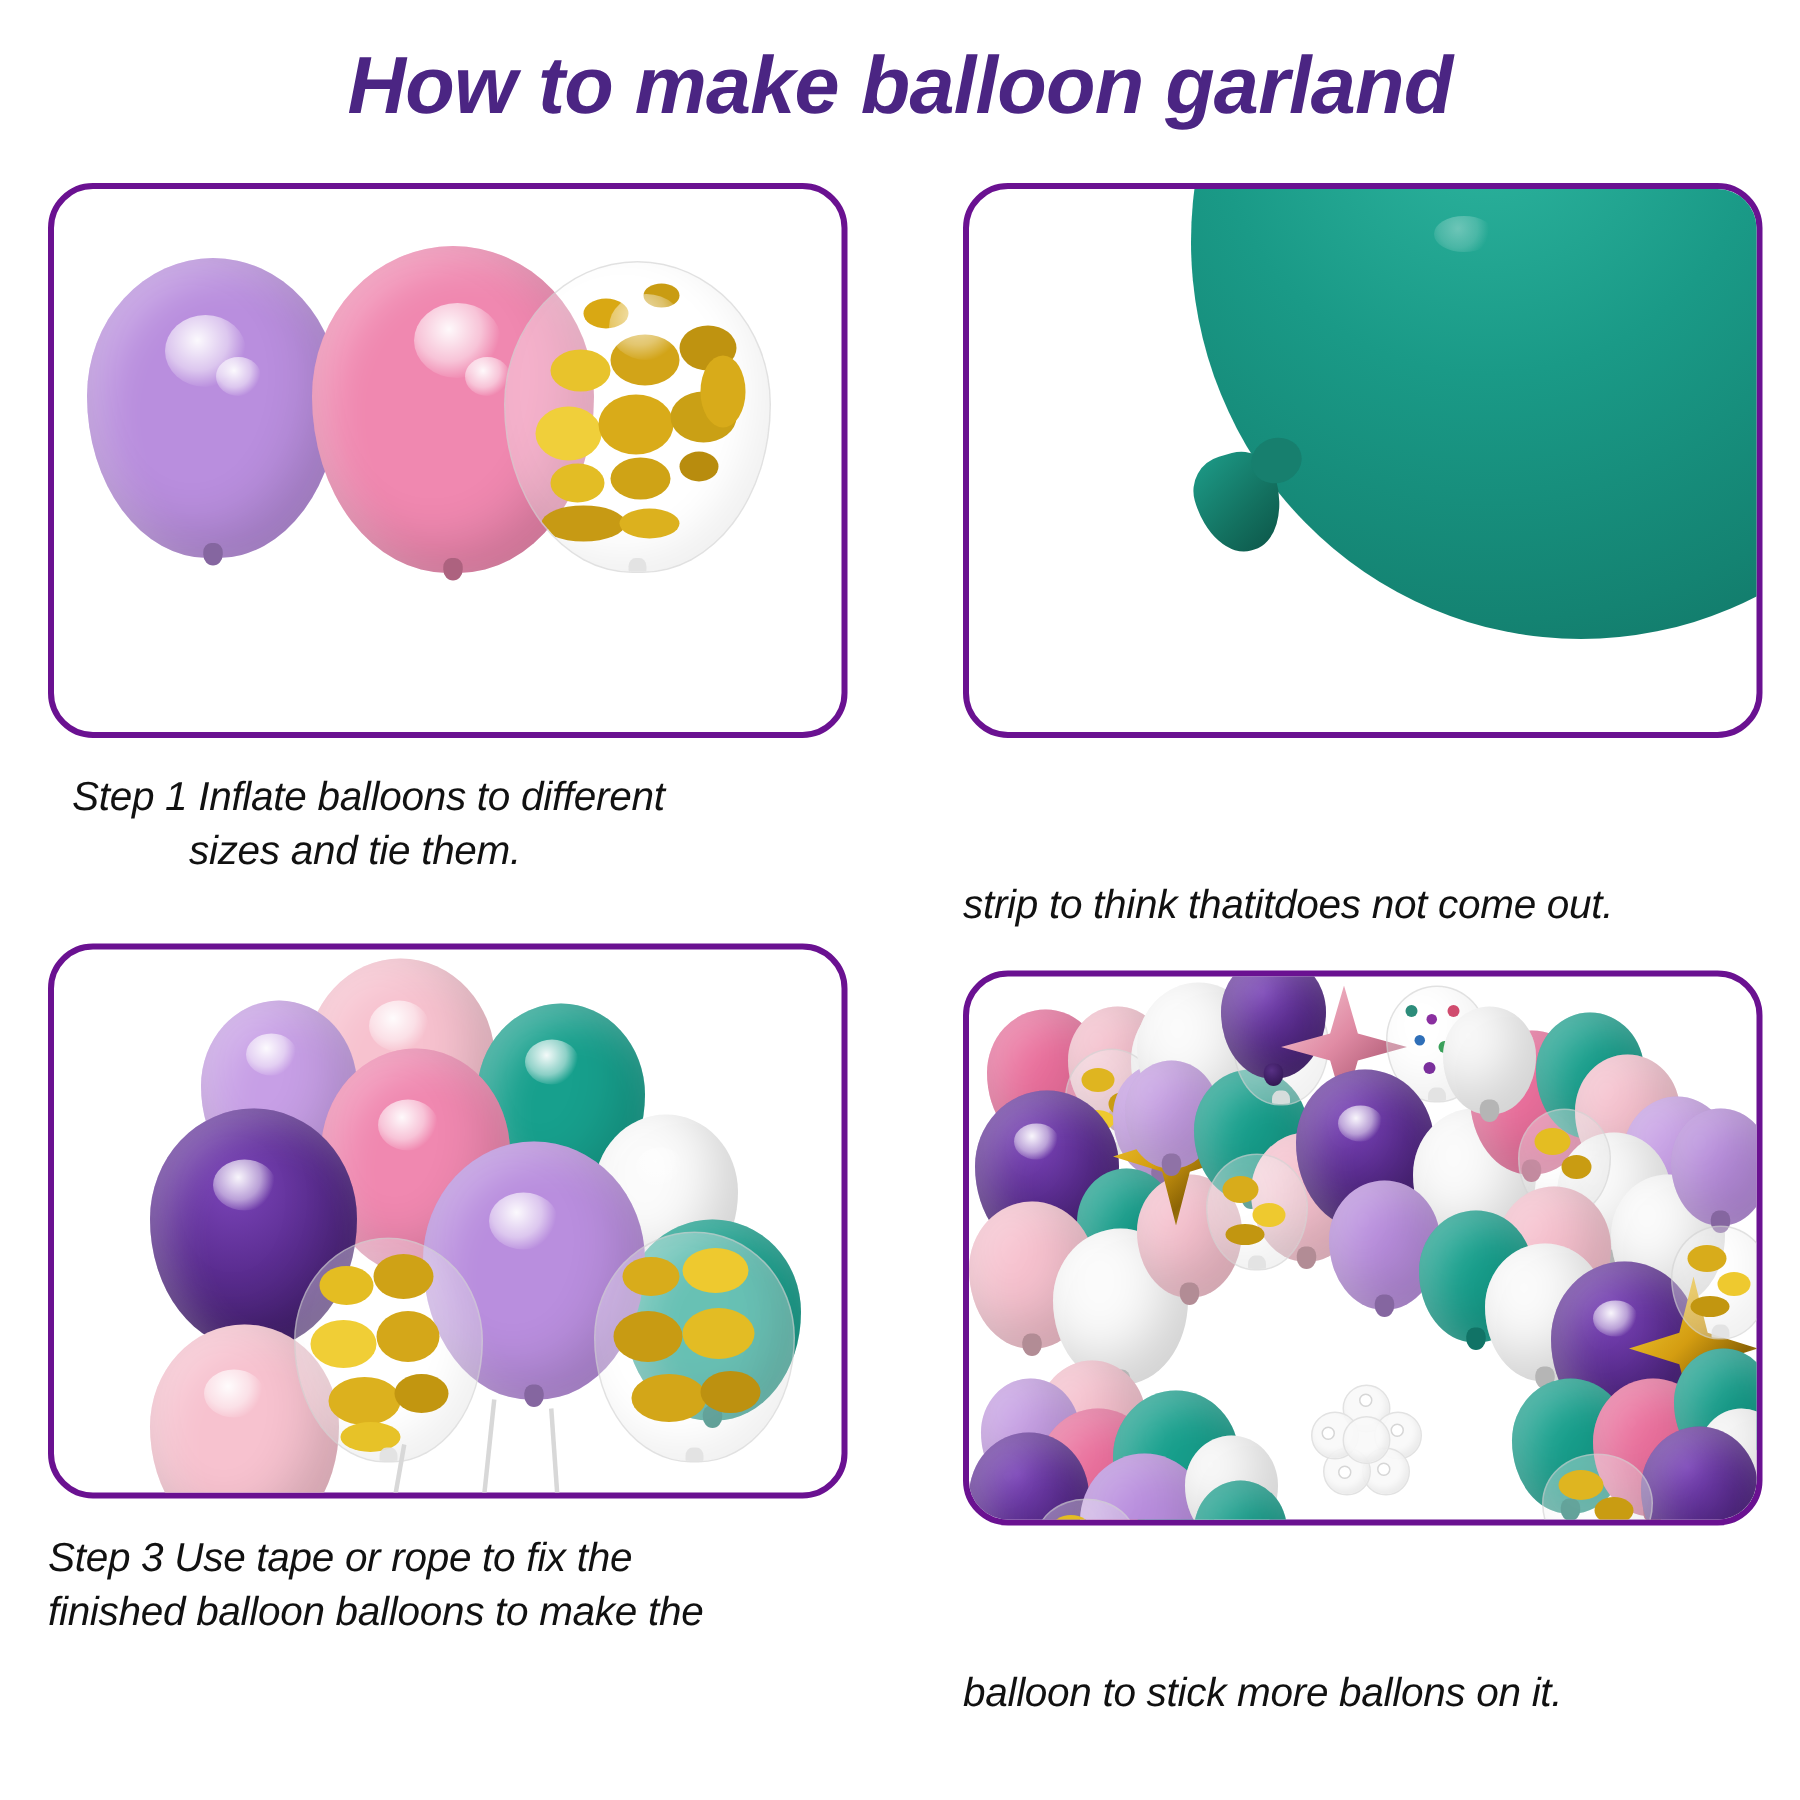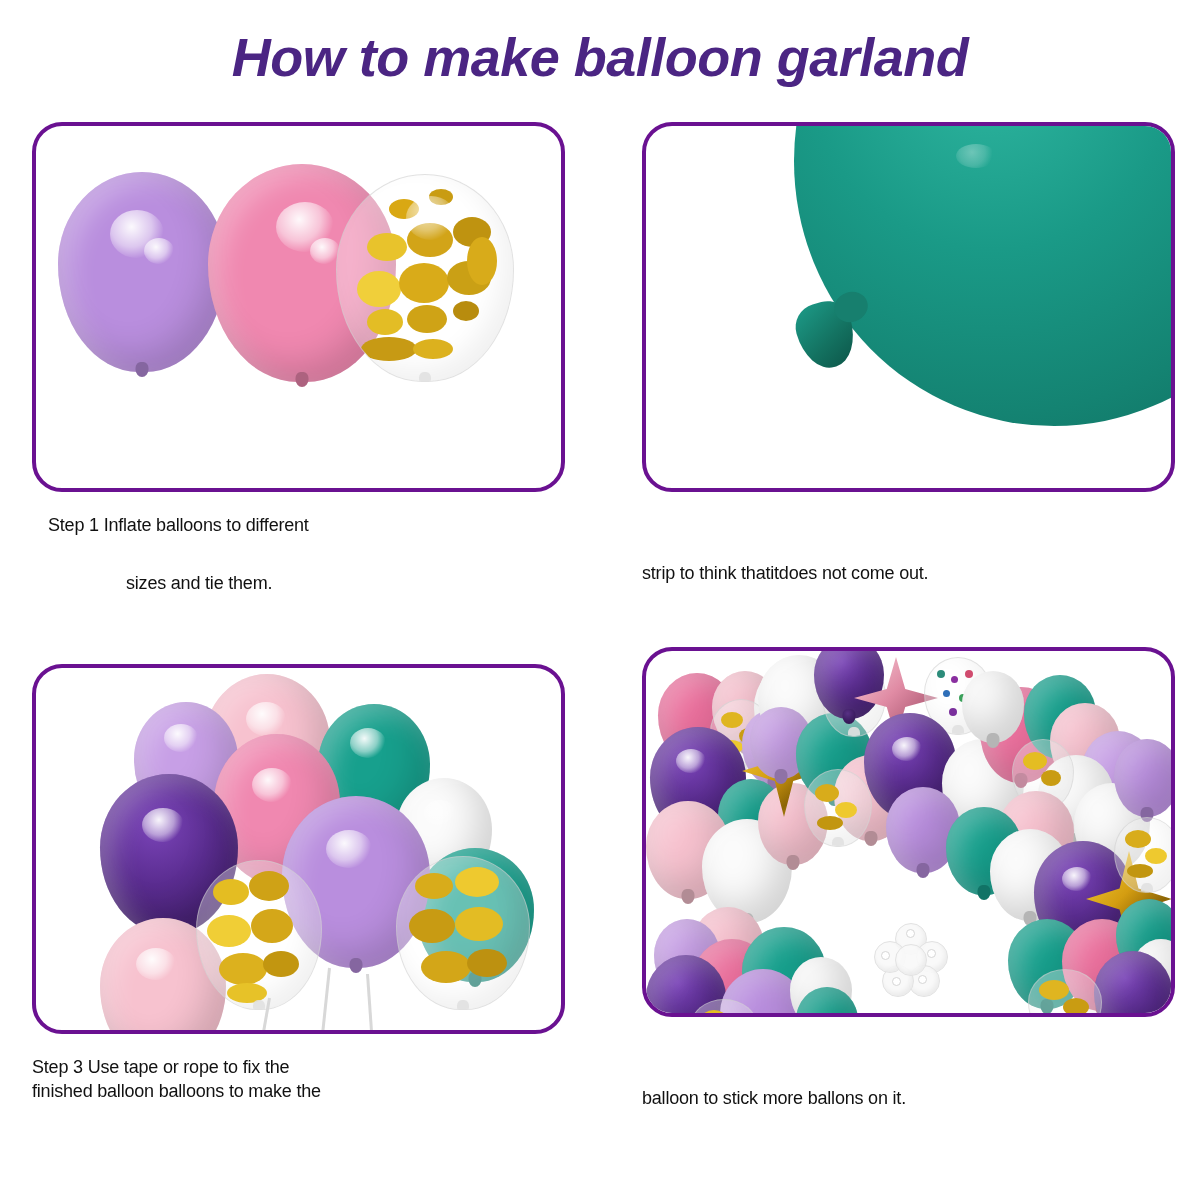--- a/index.html
+++ b/index.html
@@ -38,21 +38,21 @@
     top: 122px;
     width: 1200px;
     height: 1070px;
   }
   .step-cell {
     position: absolute;
     width: 533px;
   }
   .cell-1 { left: 32px;  top: 0px; }
   .cell-2 { left: 642px; top: 0px; }
-  .cell-3 { left: 32px;  top: 542px; }
+  .cell-3 { left: 32px;  top: 507px; }
   .cell-4 { left: 642px; top: 525px; }
 
   .photo-frame {
     position: relative;
     width: 100%;
     height: 370px;
     box-sizing: border-box;
     border: 4px solid #6a1191;
     border-radius: 30px;
     background: #ffffff;
@@ -62,33 +62,33 @@
     position: absolute;
     left: 0; top: 0;
     width: 100%;
     height: 100%;
   }
 
   
   .caption {
     margin-top: 22px;
     font-family: "Liberation Sans", sans-serif;
-    font-size: 18px;
+    font-style: italic;
+    font-size: 27px;
     line-height: 1.33;
     color: #111111;
     letter-spacing: -0.2px;
   }
   .caption.hang {
     padding-left: 26px;
     text-indent: -10px;
   }
   .caption-l2-indent {
     display: block;
     padding-left: 78px;
-    margin-top: 34px;
   }
 
   
   .balloon {
     position: absolute;
     border-radius: 50% 50% 48% 48% / 46% 46% 54% 54%;
     box-shadow: inset -14px -16px 34px rgba(0,0,0,0.16),
                 inset 12px 10px 26px rgba(255,255,255,0.30);
   }
   .balloon::after { 

